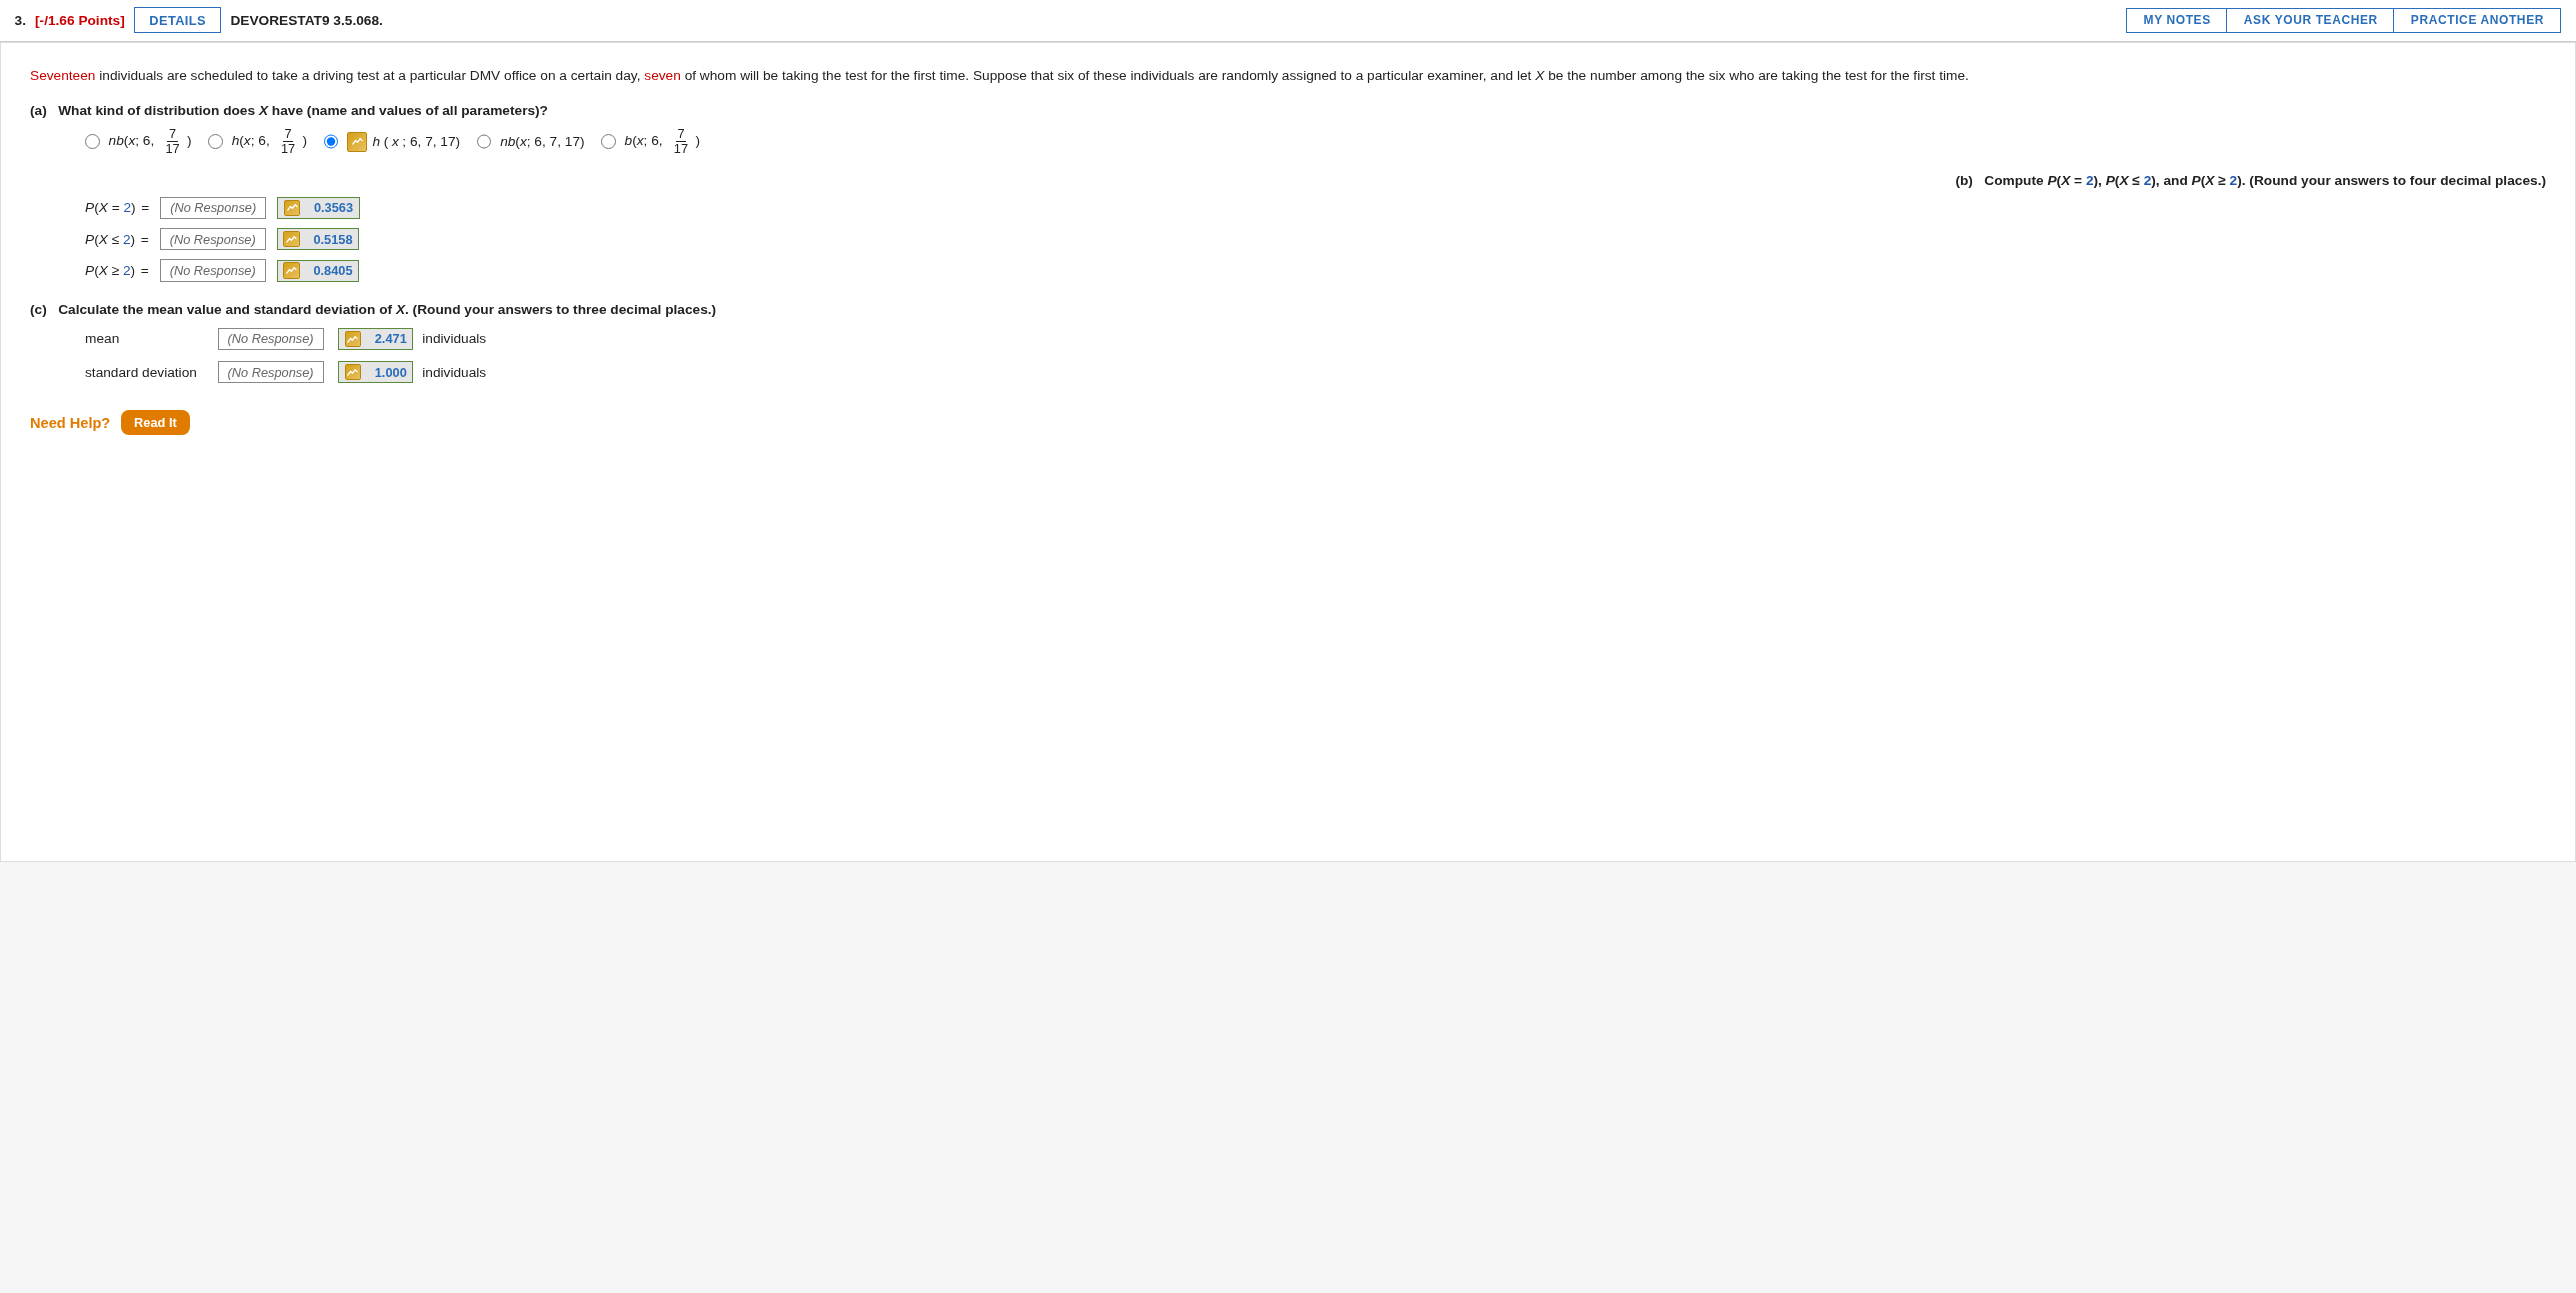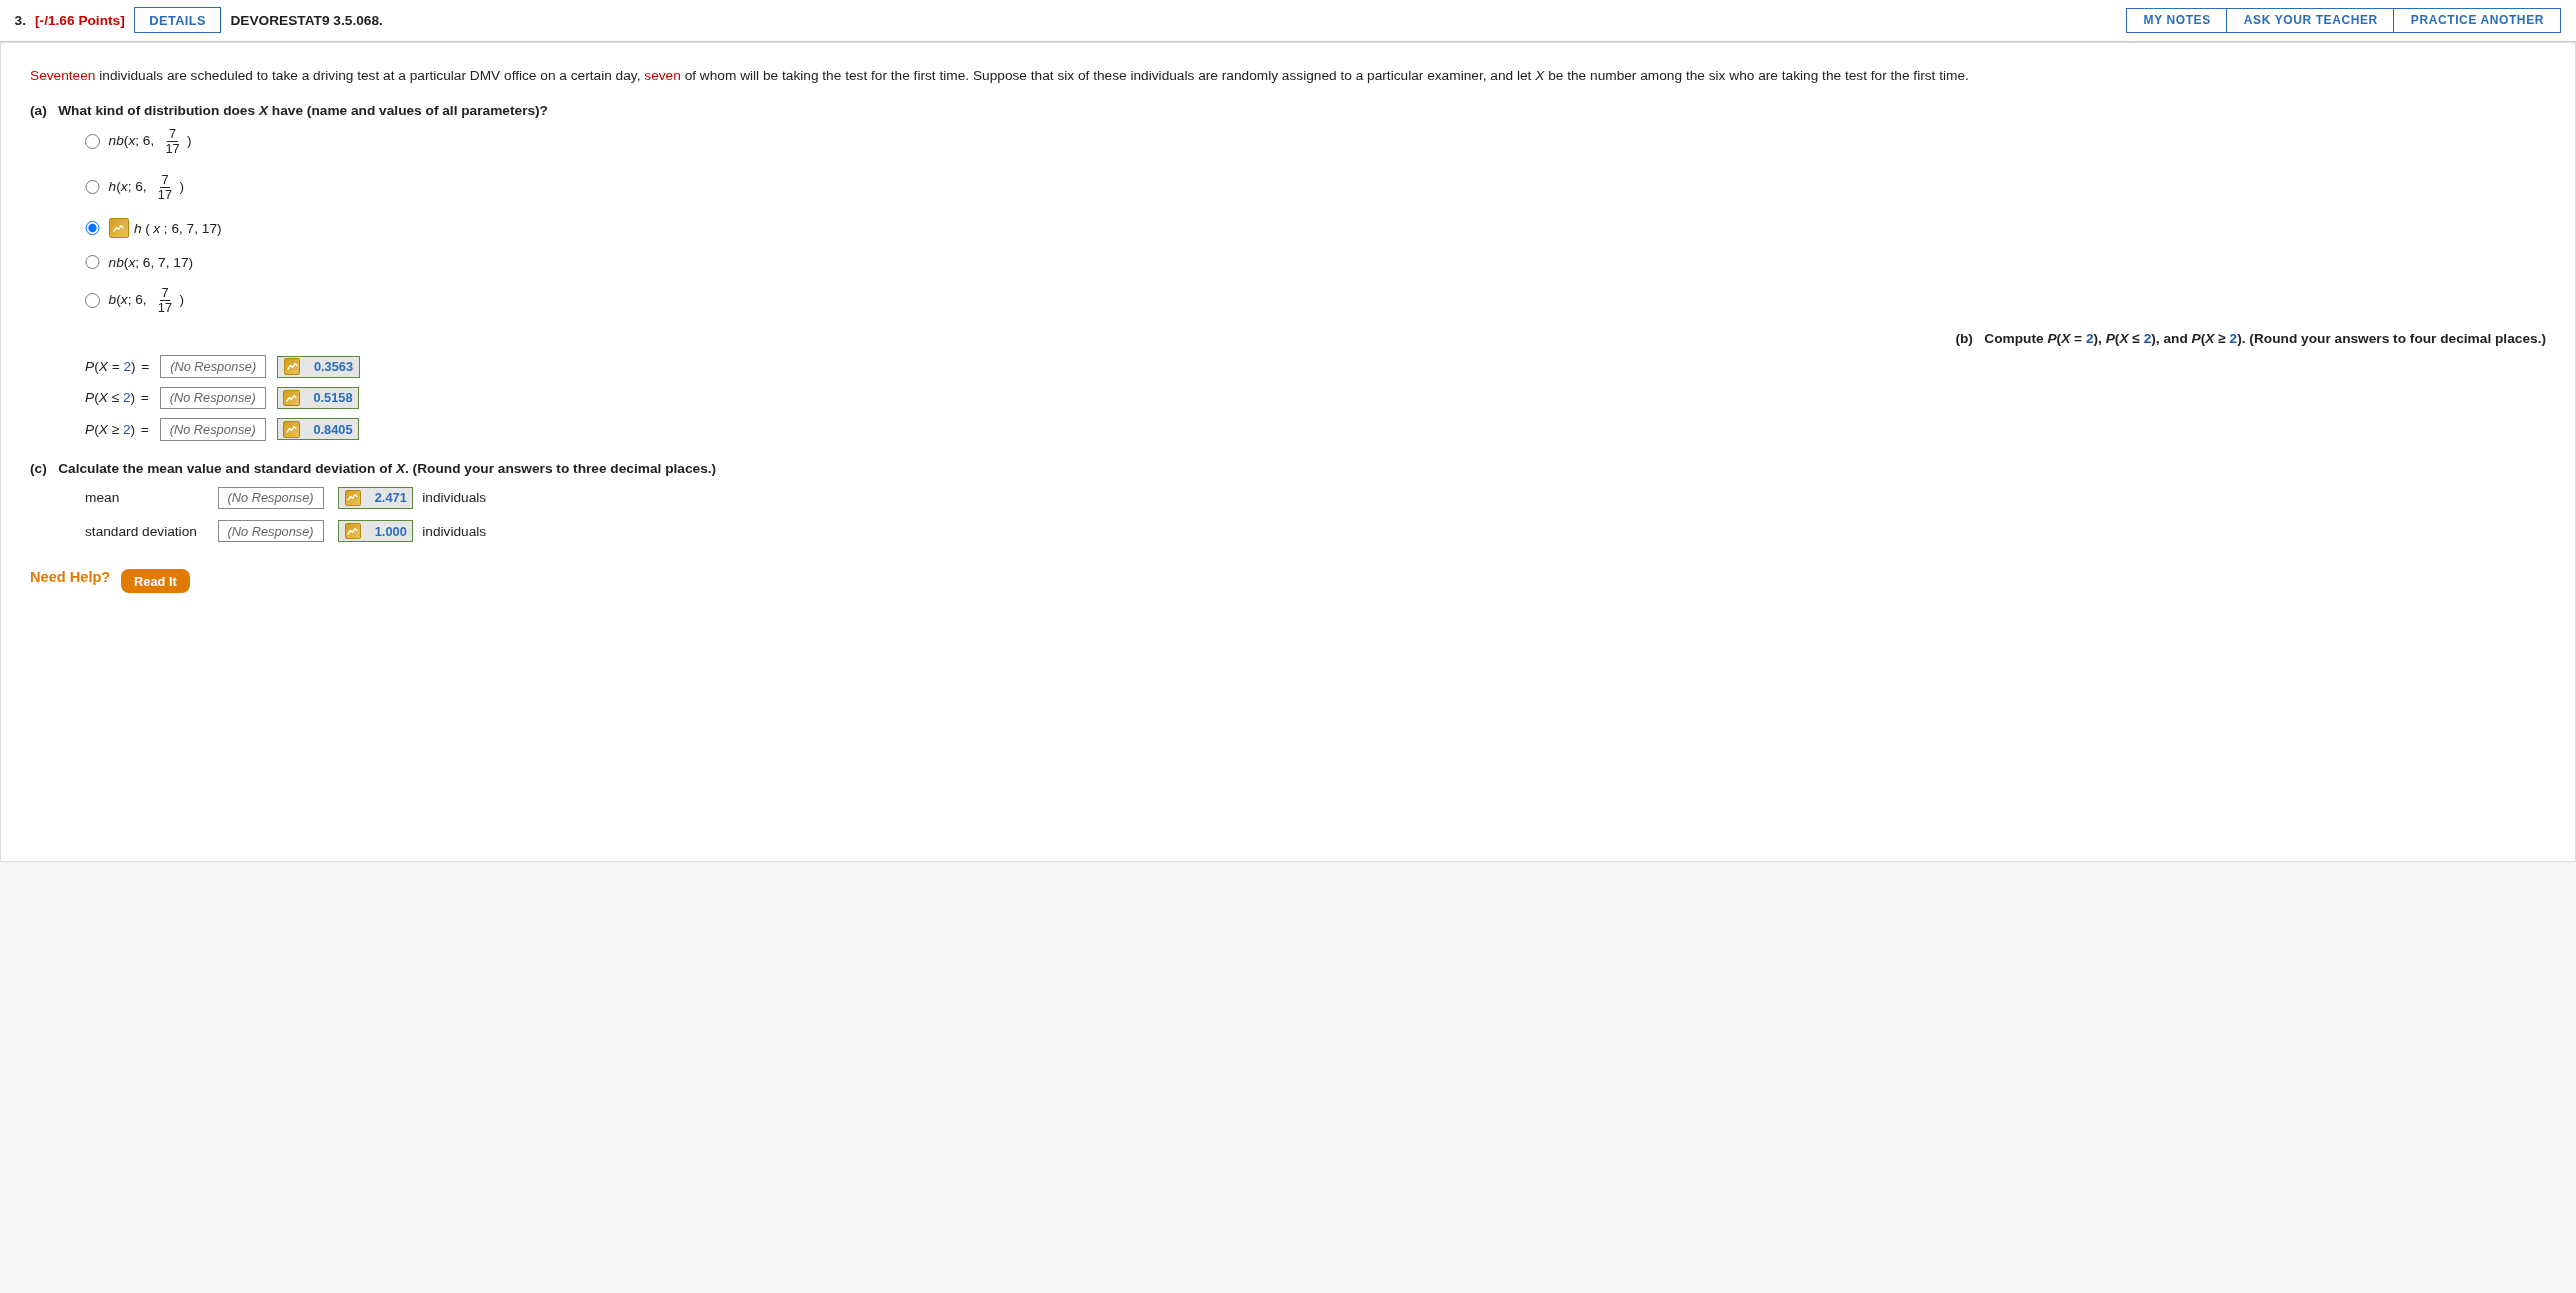--- a/index.html
+++ b/index.html
@@ -77,21 +77,21 @@
     .part-label {
       font-size: 13.7px;
       margin-bottom: 9px;
       margin-top: 16.4px;
       font-weight: bold;
     }
 
     .radio-group {
       margin-left: 55px;
       display: flex;
-      flex-direction: column;
+      flex-direction: row;
       gap: 16.4px;
       margin-bottom: 9px;
     }
     .radio-item {
       display: flex;
       align-items: center;
       gap: 9px;
       font-size: 13.7px;
     }
     .radio-item input[type=radio] {
@@ -166,20 +166,21 @@
       align-items: center;
       gap: 9px;
       margin: 11px 0 11px 55px;
       font-size: 13.7px;
     }
     .mean-label { min-width: 118px; font-size: 13.7px; }
 
     .need-help {
       margin-top: 27px;
       display: flex;
+      align-items: center;
       gap: 11px;
     }
     .need-help-text {
       color: #e07b00;
       font-weight: bold;
       font-size: 14.6px;
     }
     .read-it-btn {
       background: #e07b00;
       color: #fff;

